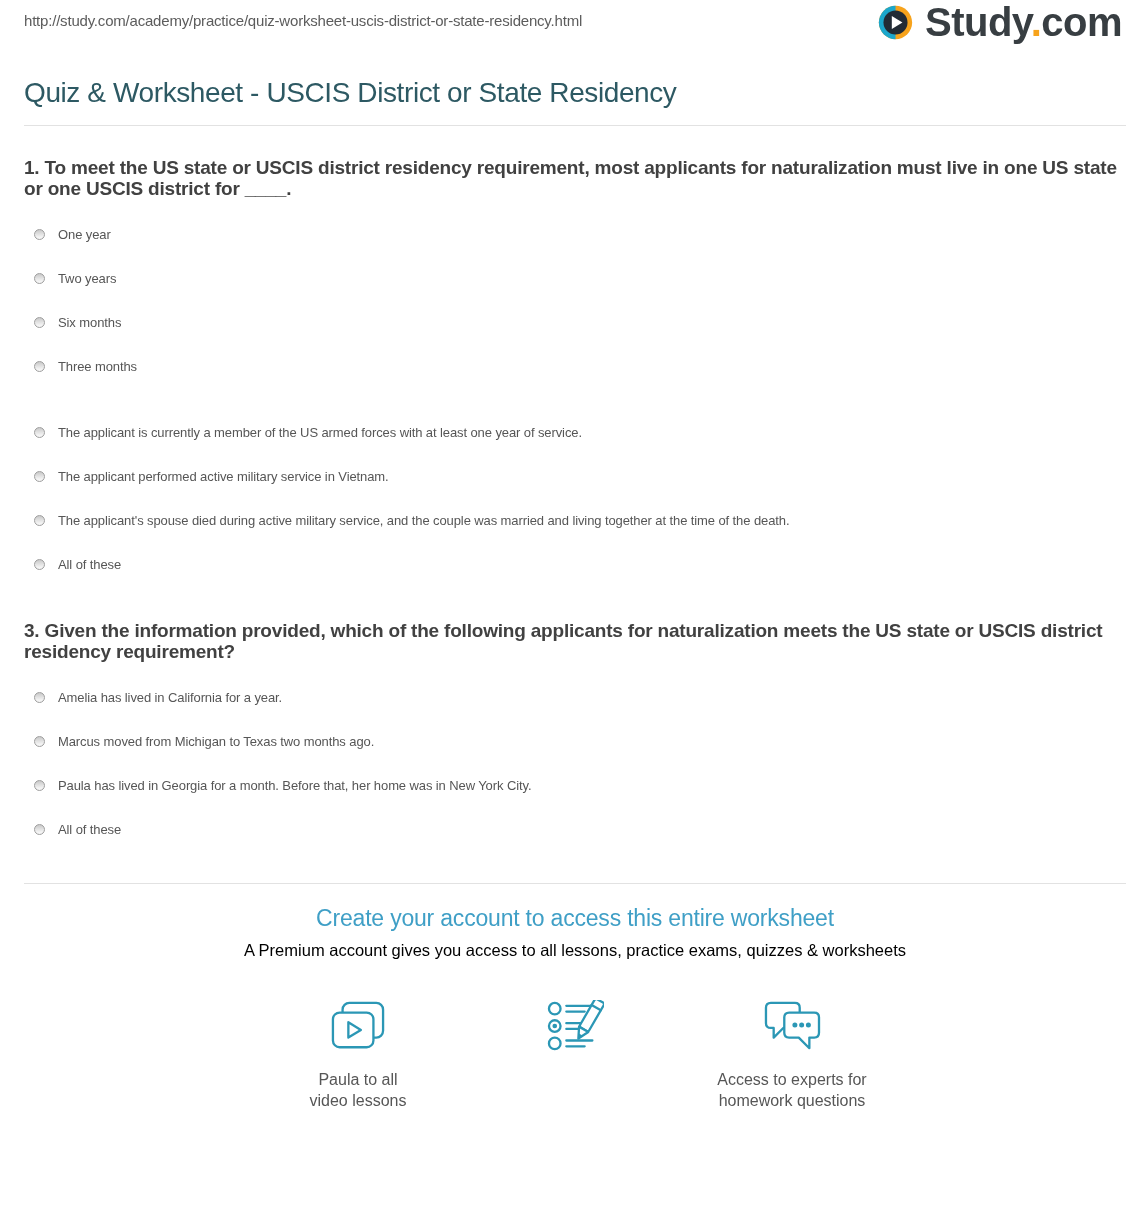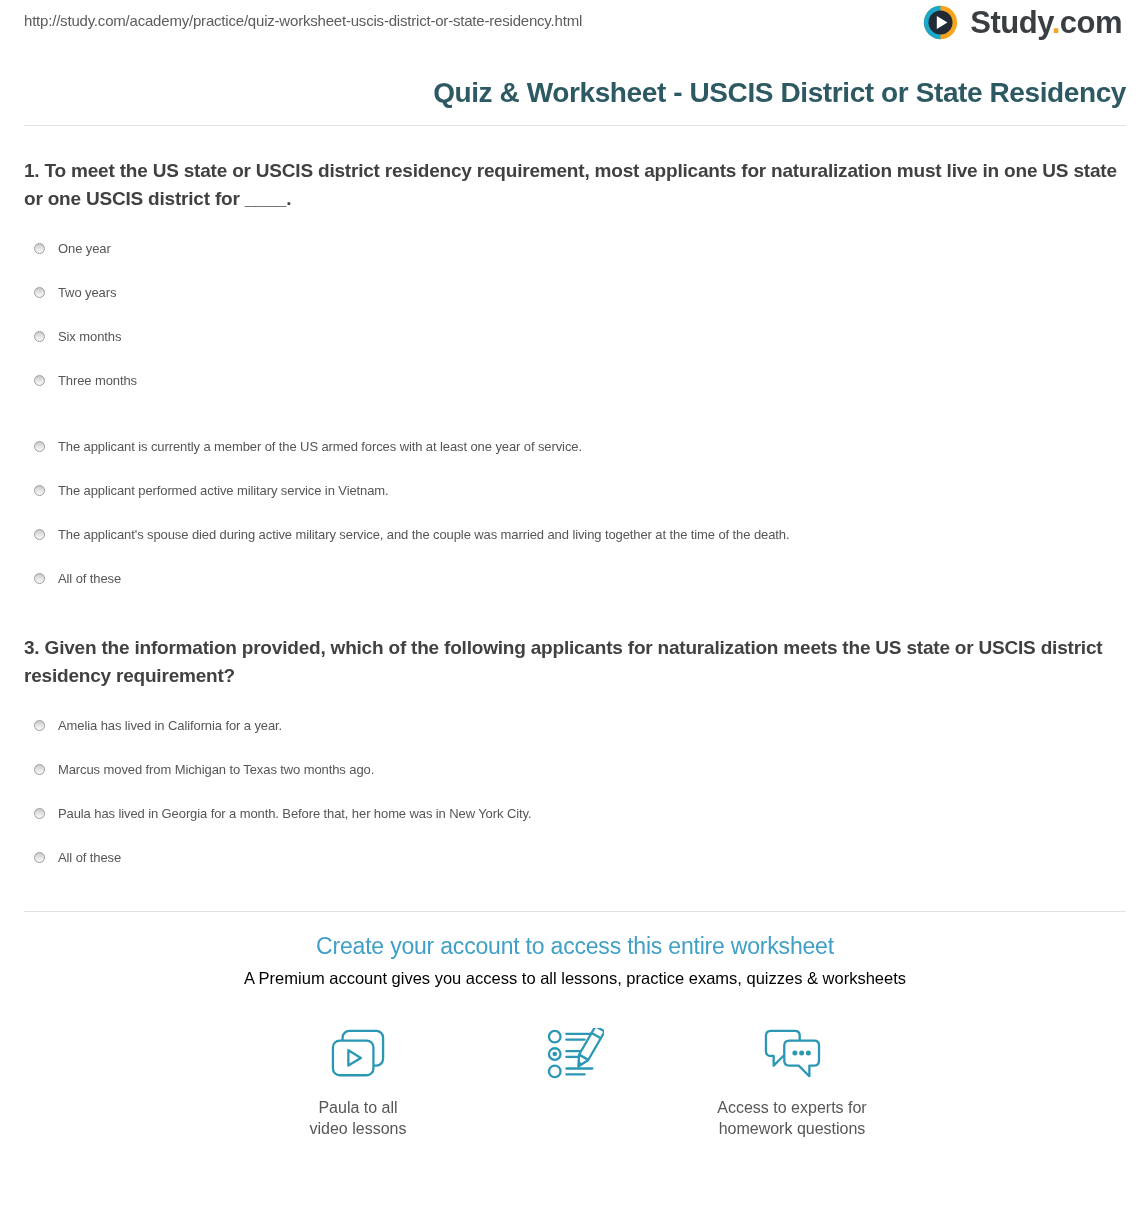--- a/index.html
+++ b/index.html
@@ -18,41 +18,41 @@
   .page-url {
     position: absolute; left: 0; top: 12px;
     font-size: 15px; color: #5c5c5c; letter-spacing: -0.2px;
   }
   .logo {
     position: absolute; right: 4px; top: 4px;
     display: flex; align-items: center; cursor: pointer;
   }
   .logo svg { width: 37px; height: 37px; display: block; }
   .logo-text {
-    font-size: 31px; font-weight: 600; color: #383e42;
+    font-size: 40px; font-weight: 600; color: #383e42;
     letter-spacing: -0.5px; margin-left: 11px; line-height: 37px;
   }
   .logo-dot { color: #f7a31c; }
 
   
   h1.page-title {
     margin-top: 18px;
-    font-size: 28px; font-weight: bold; color: #2d5963;
-    letter-spacing: -0.4px; line-height: 34px; text-align: right;
+    font-size: 28px; font-weight: normal; color: #2d5963;
+    letter-spacing: -0.4px; line-height: 34px;
   }
   .divider {
     border: none; border-top: 1px solid #e2e2e2;
     margin-top: 15px; width: 100%;
   }
 
   
   section.question { margin-top: 31px; }
   .q-heading {
     font-size: 19px; font-weight: bold; color: #414141;
-    line-height: 28px; max-width: 1108px; letter-spacing: -0.2px;
+    line-height: 21px; max-width: 1108px; letter-spacing: -0.2px;
   }
   .option {
     display: flex; align-items: center;
     margin-top: 24px; min-height: 20px;
   }
   .option:first-of-type { margin-top: 25px; }
   .radio {
     flex: none; width: 11px; height: 11px; border-radius: 50%;
     border: 1px solid #9e9e9e;
     background: linear-gradient(180deg, #c9c9c9 0%, #f4f4f4 80%);

